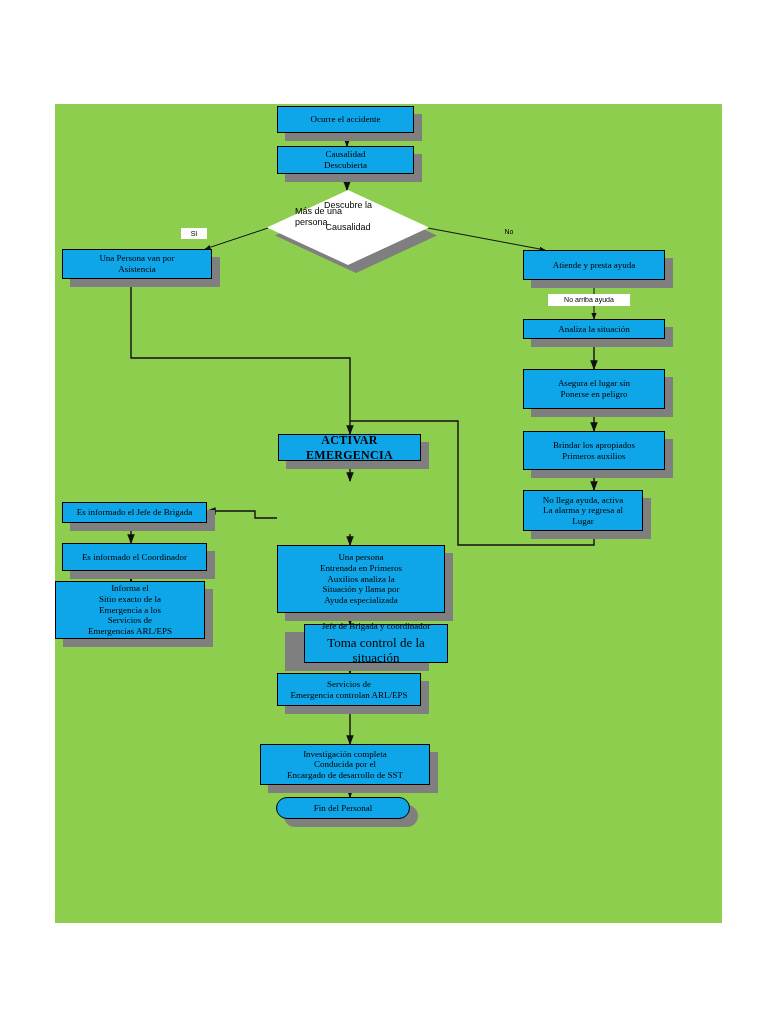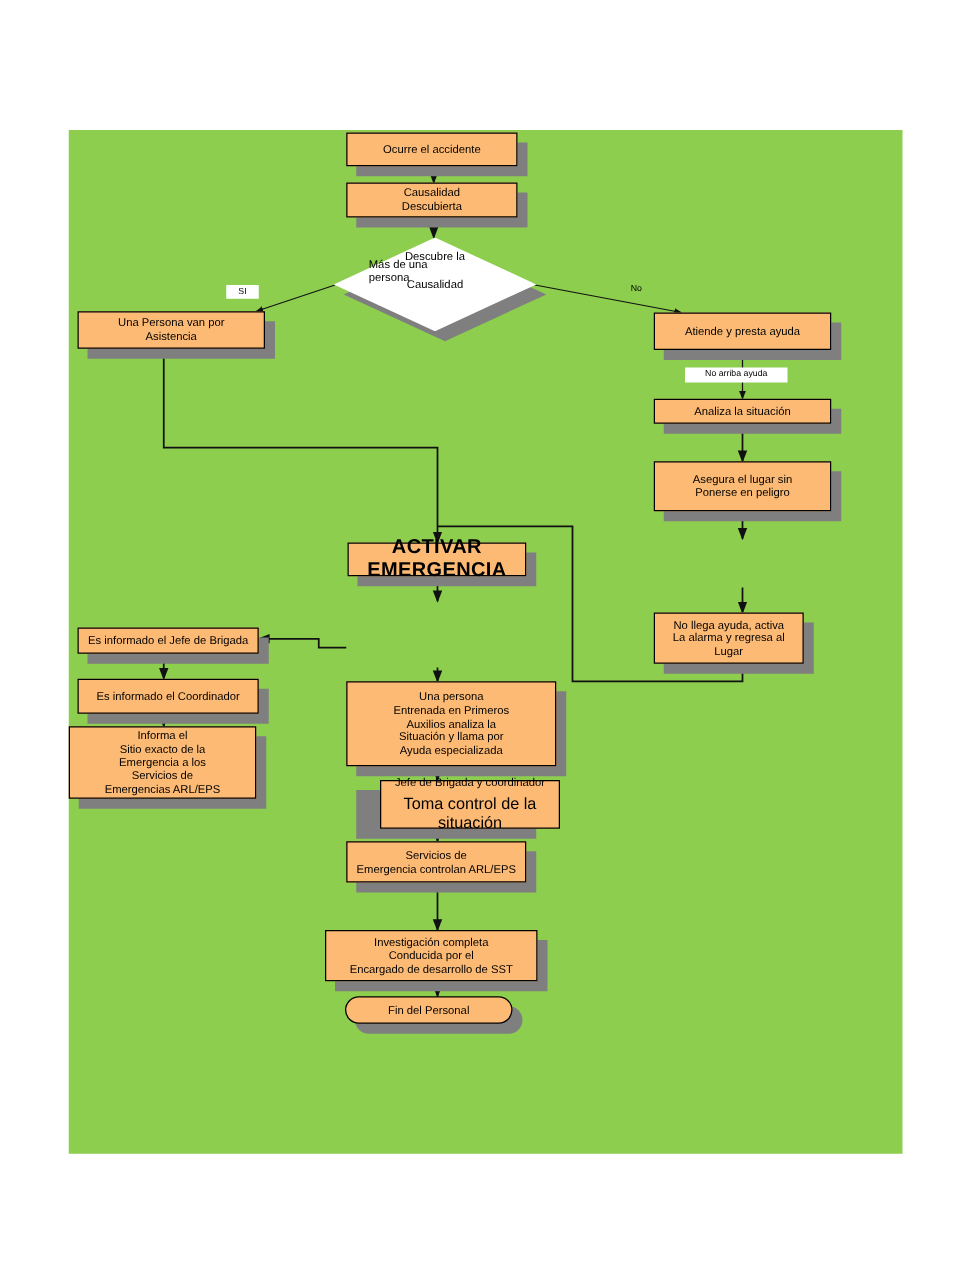--- a/index.html
+++ b/index.html
@@ -6,28 +6,28 @@
   body{width:768px;height:1024px;position:relative;font-family:"Liberation Sans",sans-serif;overflow:hidden;}
 
   #canvas{position:absolute;left:0;top:0;width:768px;height:1024px;}
 
   .green-bg{position:absolute;left:55px;top:104px;width:667px;height:819px;background:#8dce4f;}
 
   
   .node{position:absolute;box-sizing:border-box;}
   .node .shadow{position:absolute;left:8px;top:8px;width:100%;height:100%;background:#7f7f7f;}
   .node .body{position:absolute;left:0;top:0;width:100%;height:100%;
-              background:#fdba74;border:1px solid #000000;box-sizing:border-box;
-              display:flex;align-items:center;justify-content:center;}
+              background:#0ea5e9;border:1px solid #000000;box-sizing:border-box;
+              display:flex;align-items:center;justify-content:center;font-family:Liberation Serif, serif;}
   .node .txt{position:relative;z-index:2;text-align:center;color:#000;line-height:1.18;
              padding:0 3px;white-space:pre-line;}
 
   .sz9{font-size:9px;}
   .sz8{font-size:13px;}
-  .sz10{font-size:16px;}
+  .sz10{font-size:12px;}
   .bold{font-weight:bold;letter-spacing:.3px;}
 
   
   .diamond{position:absolute;}
   .diamond .dshadow{position:absolute;left:8px;top:8px;width:100%;height:100%;
       background:#7f7f7f;clip-path:polygon(50% 0,100% 50%,50% 100%,0 50%);}
   .diamond .dbody{position:absolute;left:0;top:0;width:100%;height:100%;background:#ffffff;
       clip-path:polygon(50% 0,100% 50%,50% 100%,0 50%);}
   .diamond .dlabel{position:absolute;z-index:3;font-size:9px;color:#000;text-align:center;
       line-height:1.2;white-space:pre-line;}
@@ -164,20 +164,27 @@
     </div>
 
     <div class="node" style="left:523px;top:369px;width:142px;height:40px;">
       <div class="shadow"></div>
       <div class="body">
         <span class="txt sz9">Asegura el lugar sin
 Ponerse en peligro</span>
       </div>
     </div>
 
+    <div class="node" style="left:523px;top:431px;width:142px;height:39px;">
+      <div class="shadow"></div>
+      <div class="body">
+        <span class="txt sz9">Brindar los apropiados
+Primeros auxilios</span>
+      </div>
+    </div>
 
     <div class="node" style="left:523px;top:490px;width:120px;height:41px;">
       <div class="shadow"></div>
       <div class="body">
         <span class="txt sz9">No llega ayuda, activa
 La alarma y regresa al
 Lugar</span>
       </div>
     </div>
 

